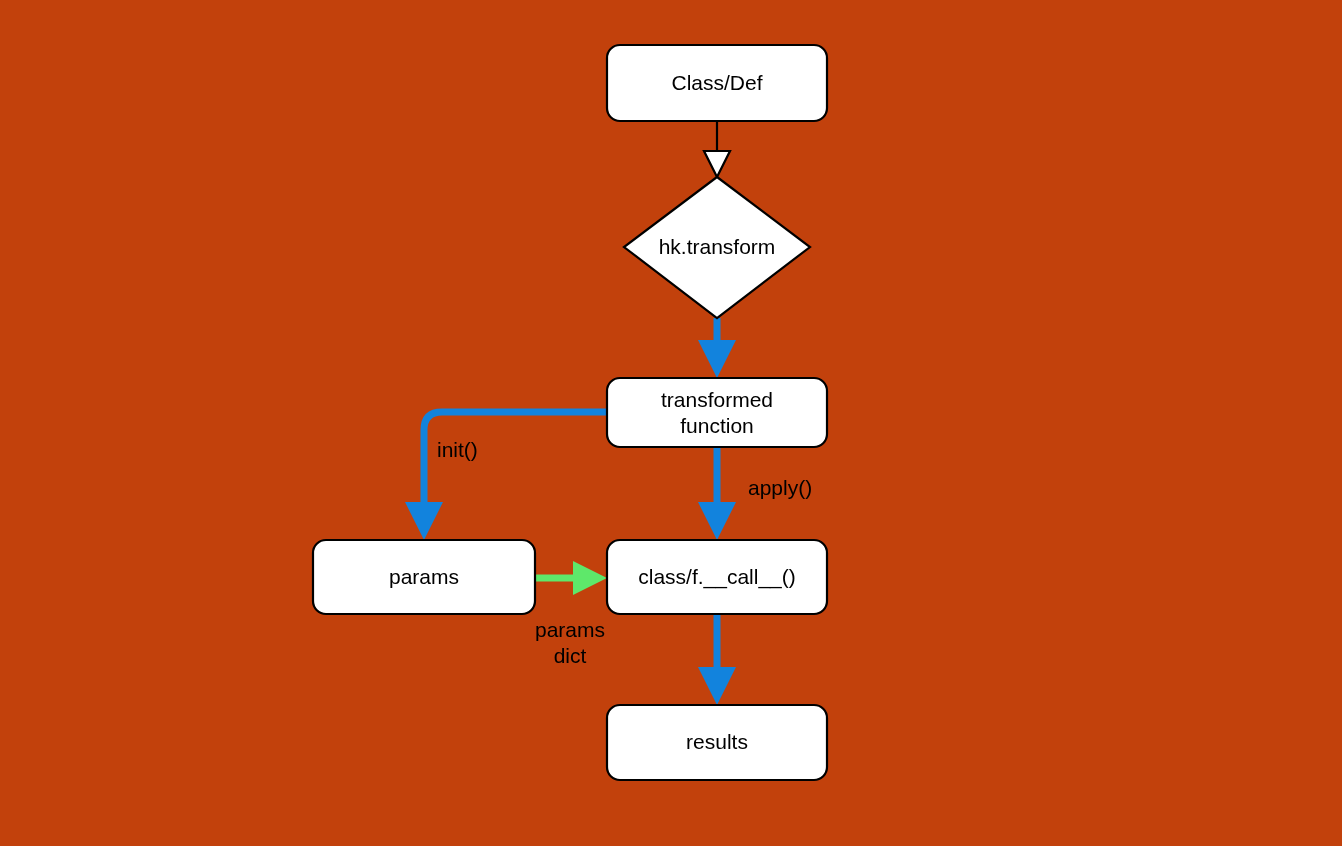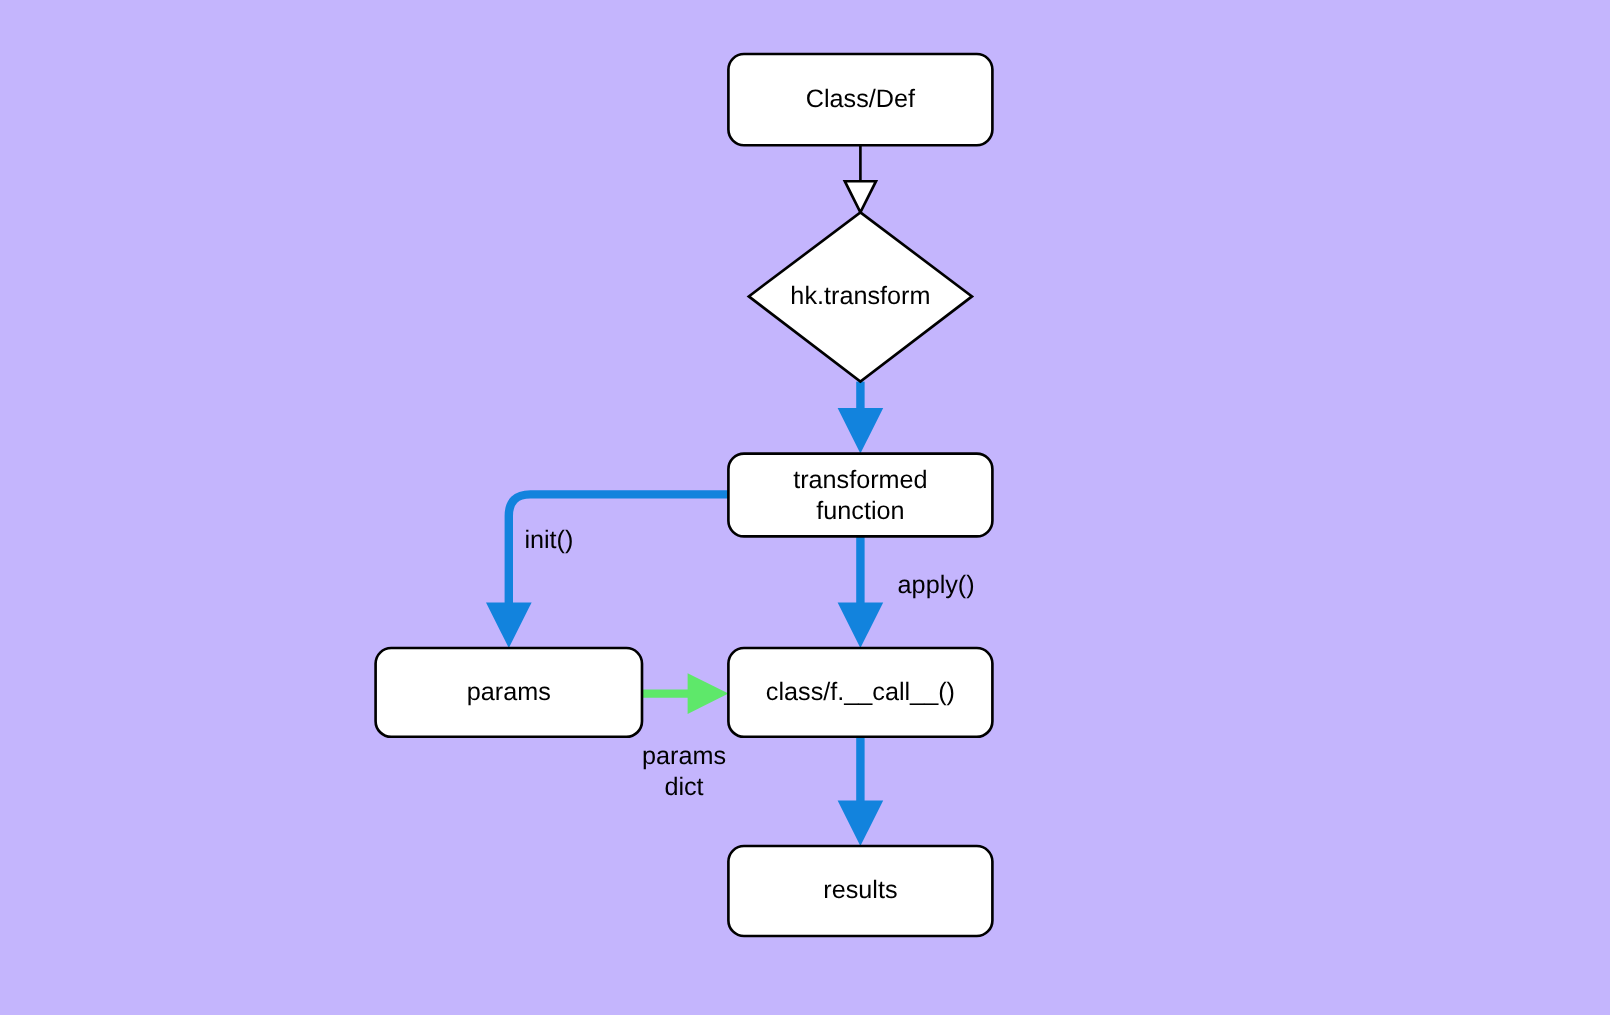--- a/index.html
+++ b/index.html
@@ -11,21 +11,21 @@
   body {
     width: 1342px;
     height: 846px;
     font-family: "Liberation Sans", "DejaVu Sans", sans-serif;
     overflow: hidden;
   }
   #diagram-root {
     position: relative;
     width: 1342px;
     height: 846px;
-    background: #c4b5fd;
+    background: #c2410c;
     text-align: right;
   }
   #flowchart-svg {
     position: absolute;
     top: 0;
     left: 0;
     width: 1342px;
     height: 846px;
     display: block;
   }

